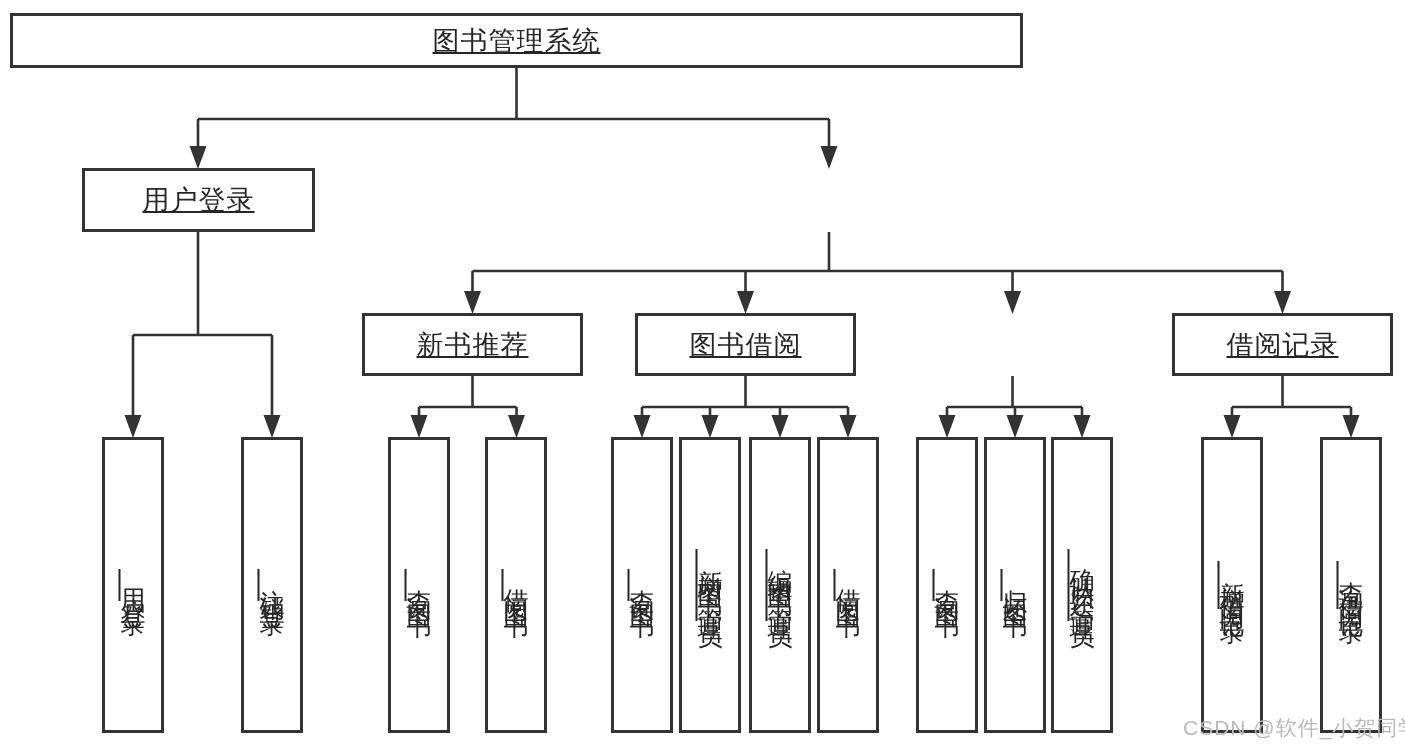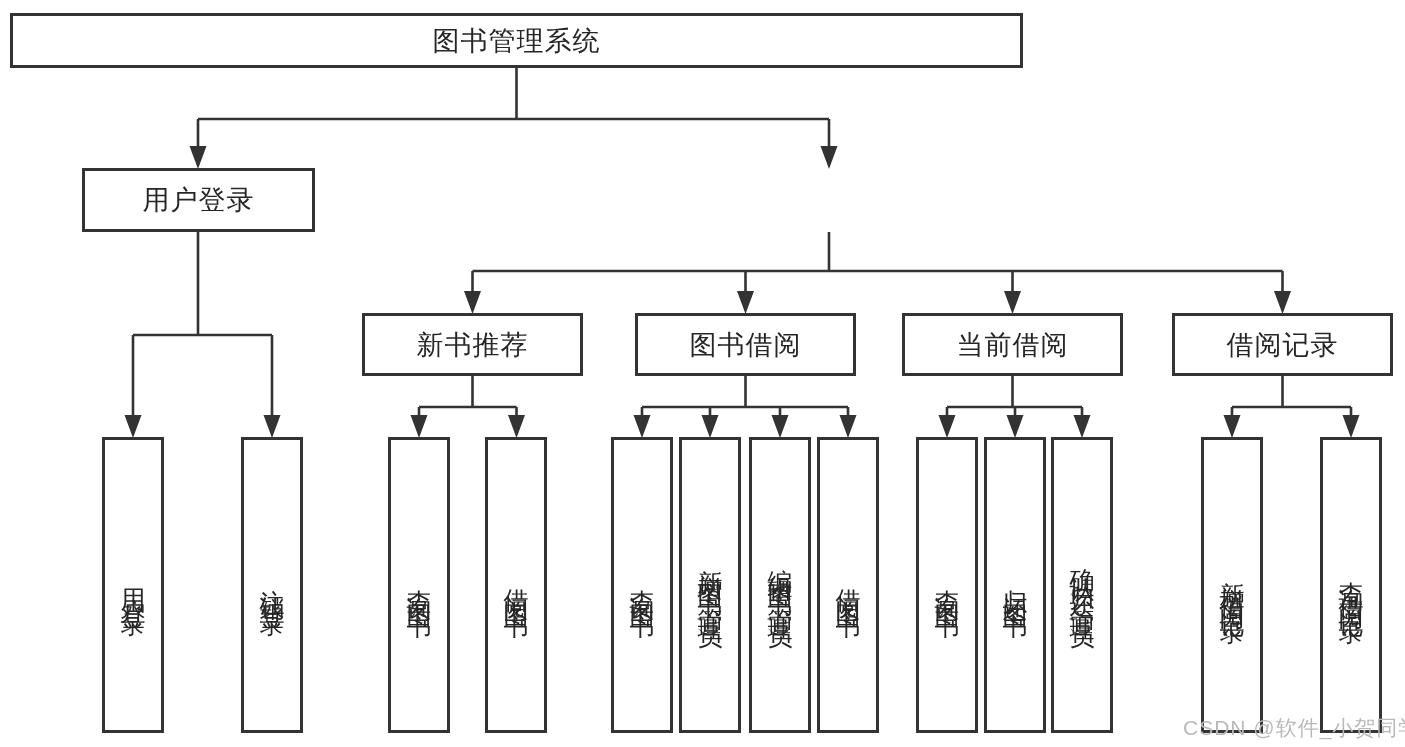--- a/index.html
+++ b/index.html
@@ -22,20 +22,21 @@
   }
   .node {
     position: absolute;
     box-sizing: border-box;
     background: #ffffff;
     border: 3px solid var(--border, #333333);
     display: flex;
     align-items: center;
     justify-content: center;
     color: var(--text, #262626);
+    text-decoration: underline;
   }
   .h-box span {
     font-size: 27px;
     letter-spacing: 1px;
     white-space: nowrap;
   }
   .v-box span {
     writing-mode: vertical-rl;
     text-orientation: mixed;
     font-size: 25px;
@@ -113,23 +114,20 @@
   <div class="node h-box" style="left:82px;top:168px;width:233px;height:64px">
     <span>用户登录</span>
   </div>
 
   <div class="node h-box" style="left:362px;top:313px;width:221px;height:63px">
     <span>新书推荐</span>
   </div>
   <div class="node h-box" style="left:635px;top:313px;width:221px;height:63px">
     <span>图书借阅</span>
   </div>
-  <div class="node h-box" style="left:902px;top:313px;width:221px;height:63px">
-    <span>当前借阅</span>
-  </div>
   <div class="node h-box" style="left:1172px;top:313px;width:221px;height:63px">
     <span>借阅记录</span>
   </div>
 
   <div class="node v-box" style="left:102px;top:437px;width:62px;height:296px">
     <span>用户登录</span>
   </div>
   <div class="node v-box" style="left:241px;top:437px;width:62px;height:296px">
     <span>注销登录</span>
   </div>

